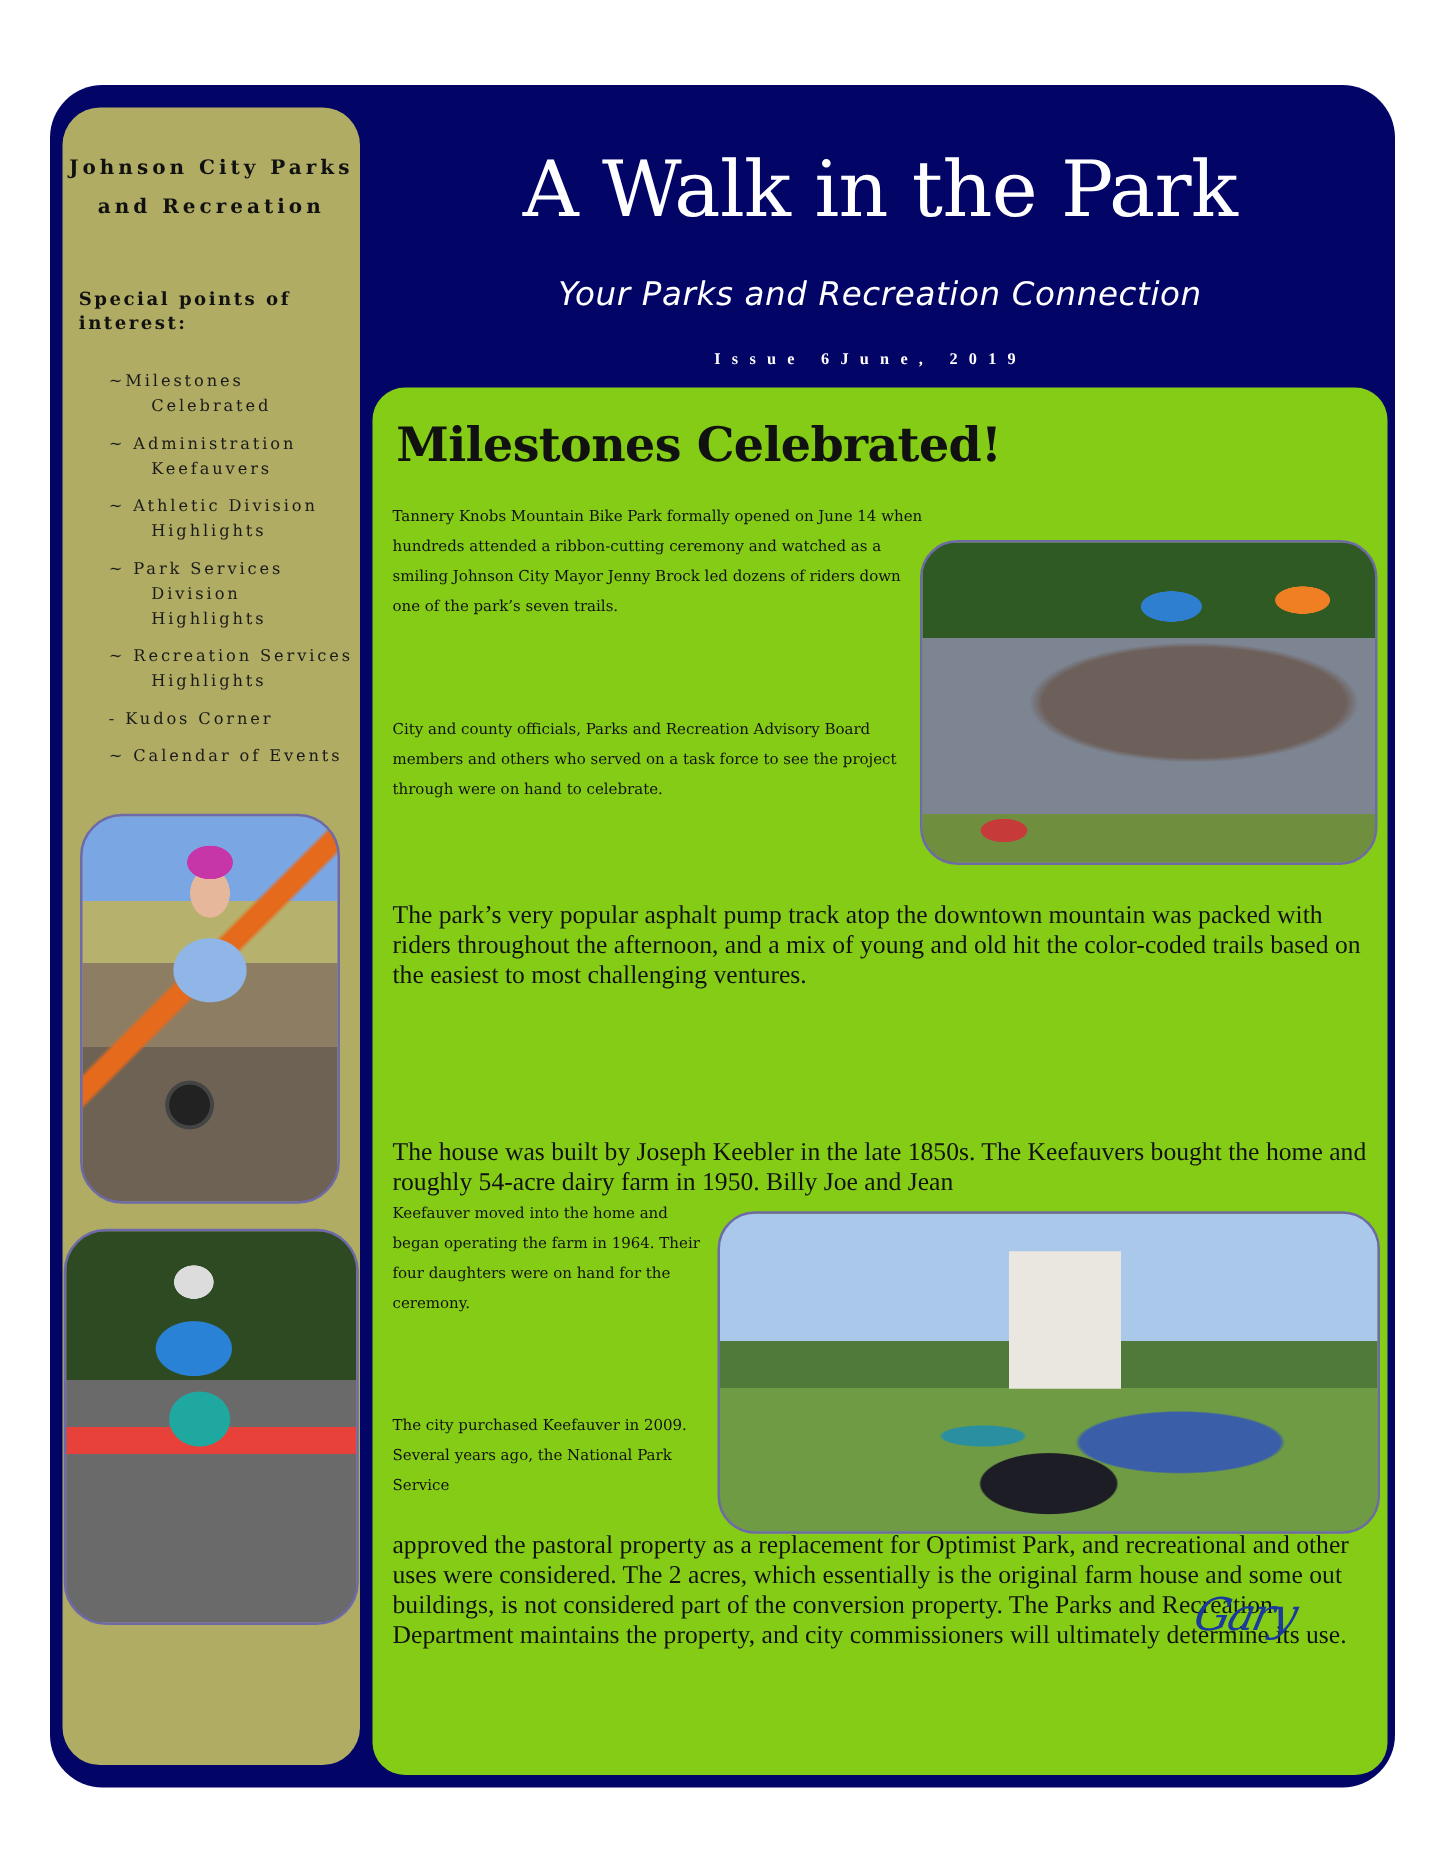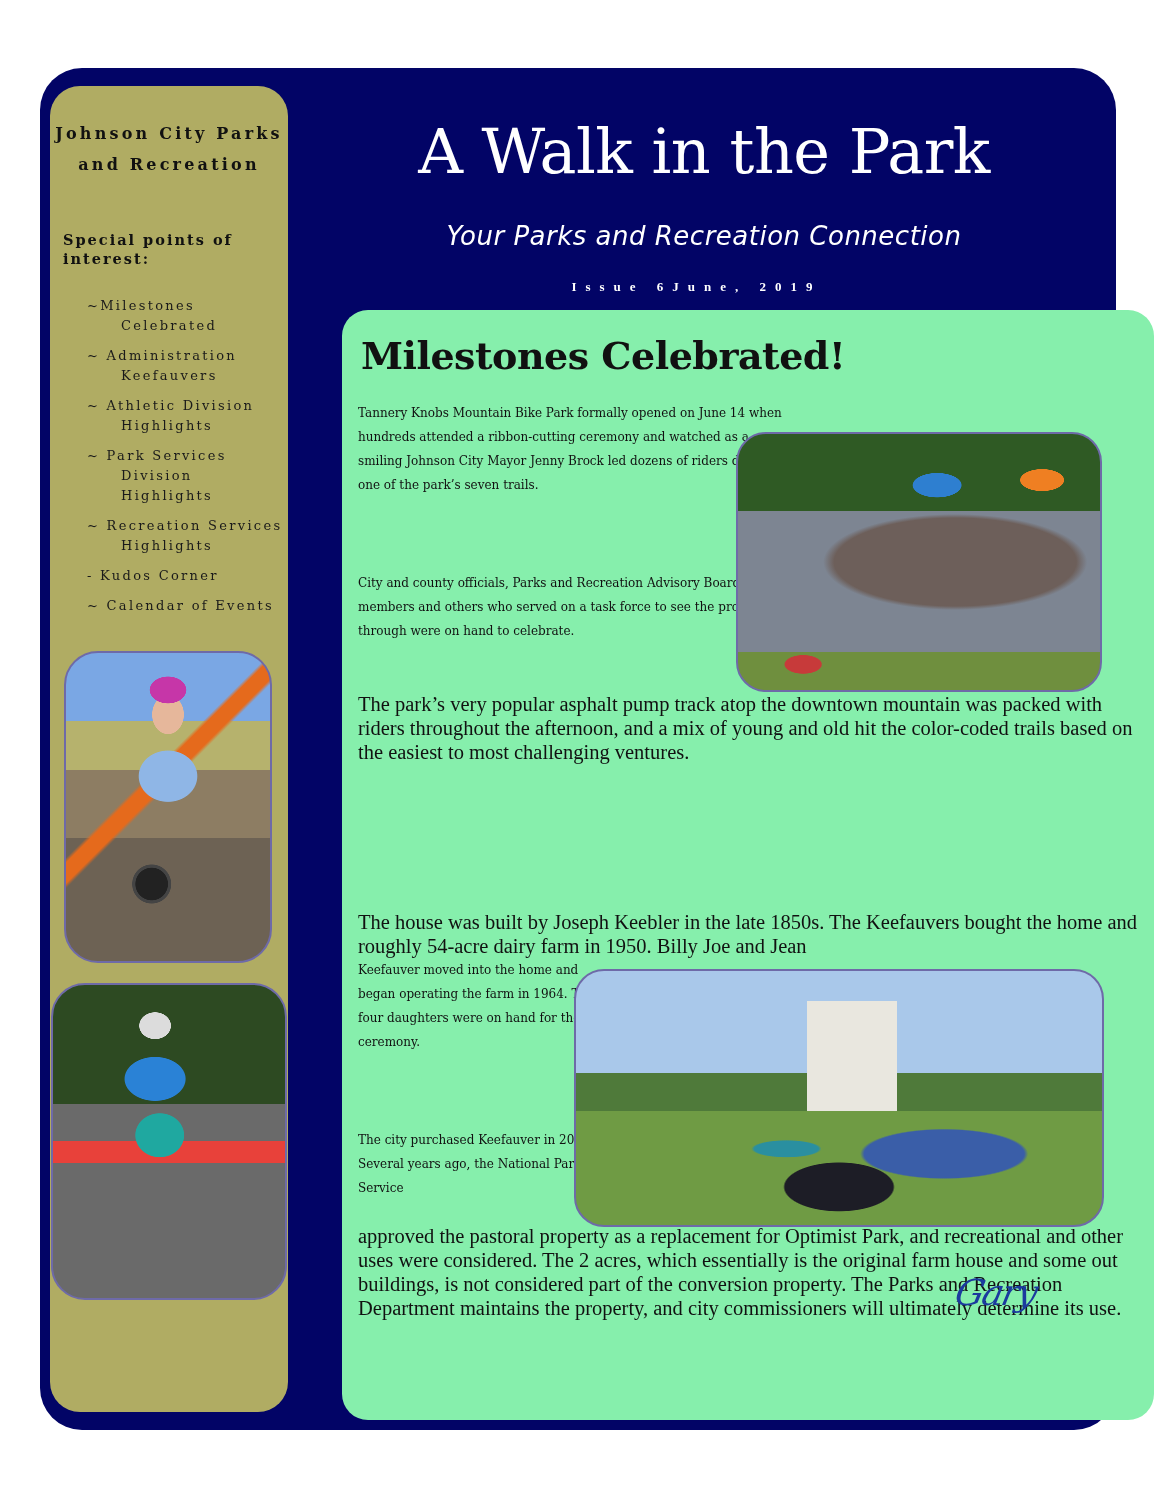--- a/index.html
+++ b/index.html
@@ -27,30 +27,30 @@
       radial-gradient(ellipse 26px 22px at 44% 13%, #dcdcdc 0 60%, transparent 62%),
       radial-gradient(ellipse 50px 36px at 44% 30%, #2a82d6 0 60%, transparent 62%),
       radial-gradient(ellipse 40px 36px at 46% 48%, #1fa8a0 0 60%, transparent 62%),
       linear-gradient(180deg, transparent 50%, #e8413a 50% 57%, transparent 57%),
       linear-gradient(180deg, #2d4a22 0 38%, #6a6a6a 38% 100%); }
 
   .masthead-title { position: absolute; left: 298px; top: 112px; width: 812px; text-align: center; font-family: "DejaVu Serif", serif; font-size: 62px; line-height: 80px; color: #ffffff; letter-spacing: -0.5px; }
   .masthead-tagline { position: absolute; left: 298px; top: 214px; width: 812px; text-align: center; font-family: "DejaVu Sans", sans-serif; font-style: italic; font-size: 26px; line-height: 44px; color: #ffffff; letter-spacing: 0.5px; }
   .issue-bar { position: absolute; left: 299px; top: 276px; width: 795px; height: 22px; display: flex; justify-content: center; font-family: "Liberation Serif", serif; font-weight: bold; font-size: 13px; line-height: 22px; color: #ffffff; letter-spacing: 9px; }
 
-  .main { position: absolute; left: 298px; top: 310px; width: 812px; height: 1110px; background: #86efac; border-radius: 26px; margin-left: 44px; }
+  .main { position: absolute; left: 298px; top: 310px; width: 812px; height: 1110px; background: #84cc16; border-radius: 26px; }
   .headline { position: absolute; left: 19px; top: 18px; font-family: "DejaVu Serif", serif; font-weight: bold; font-size: 38px; line-height: 56px; color: #111111; letter-spacing: -0.5px; margin: 0; }
 
   .body-text { position: absolute; font-family: "DejaVu Serif", serif; font-size: 12px; line-height: 24px; color: #111111; margin: 0; }
   .narrow { font-family: "Liberation Serif", serif; font-size: 20.5px; line-height: 24px; }
 
   .p1-line1 { left: 16px; top: 91px; width: 790px; }
   .p1-rest { left: 16px; top: 115px; width: 420px; }
   .p2 { left: 16px; top: 261px; width: 420px; }
-  .p3 { left: 16px; top: 382px; width: 790px; }
+  .p3 { left: 16px; top: 410px; width: 790px; }
   .p4 { left: 16px; top: 503px; width: 790px; }
   .p5-top { left: 16px; top: 600px; width: 790px; }
   .p5-rest { left: 16px; top: 648px; width: 250px; }
   .p6 { left: 16px; top: 818px; width: 250px; }
   .p6-cont { left: 16px; top: 914px; width: 790px; }
 
   .photo-crowd { left: 736px; top: 432px; width: 366px; height: 260px; border-radius: 30px;
     background:
       radial-gradient(ellipse 60px 30px at 18% 90%, #c73a3a 0 30%, transparent 32%),
       radial-gradient(ellipse 40px 20px at 55% 20%, #2e7fd0 0 60%, transparent 62%),

